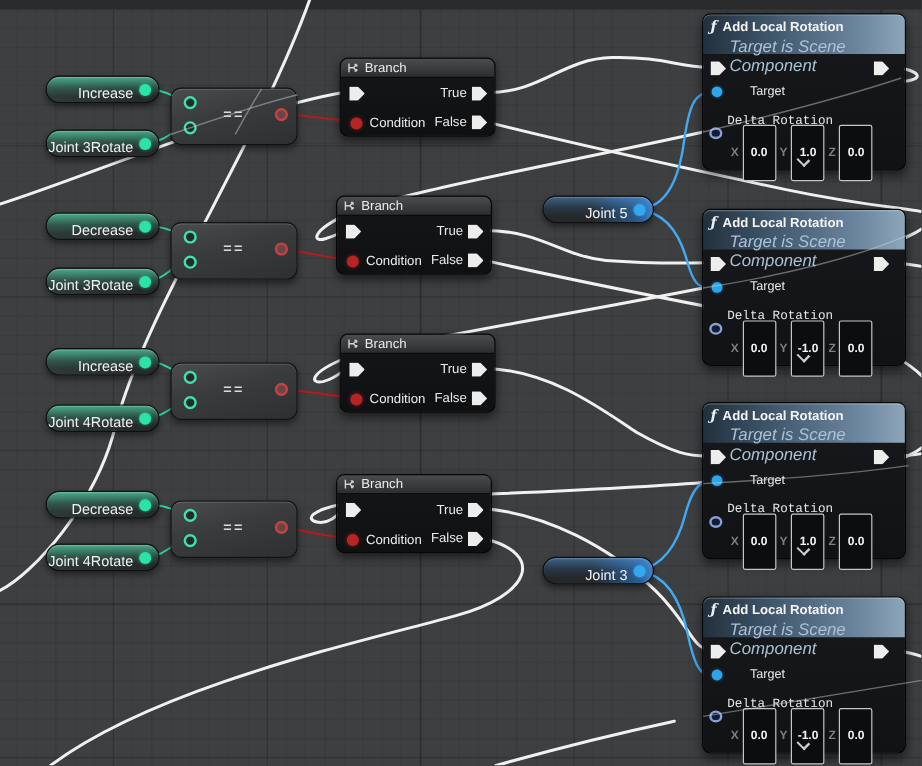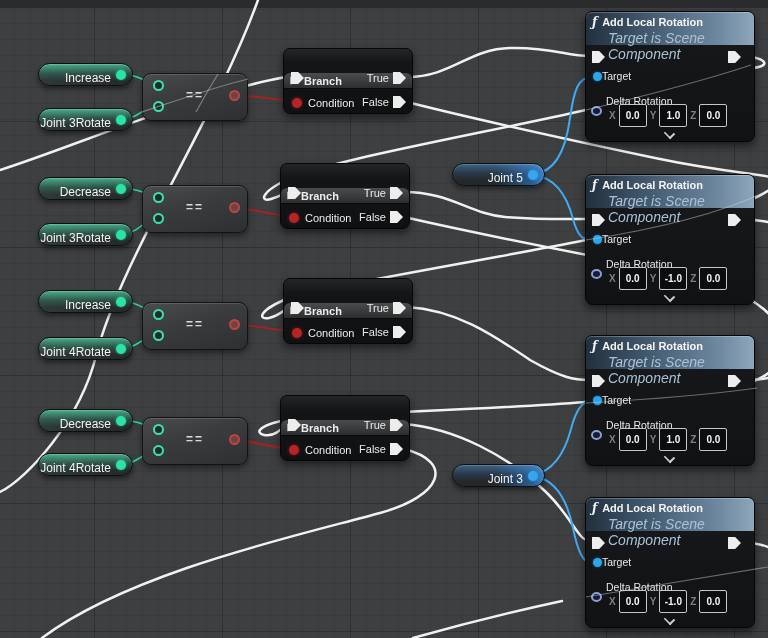--- a/index.html
+++ b/index.html
@@ -42,49 +42,49 @@
   .ringpin{position:absolute;width:11px;height:11px;border-radius:50%;box-sizing:border-box;}
   .ring-green{left:10px;background:#232a28;border:2px solid #3fe0b0;}
   .ring-red{right:7px;top:16px;background:#6e4343;border:2px solid #c04444;}
 
   
   .branch{width:130px;height:66px;border-radius:7px;border:1px solid #060606;
           background:linear-gradient(180deg,#232527 0%,#131517 22%,#0e1012 100%);
           box-shadow:0 4px 8px rgba(0,0,0,.5);color:#eaeaea;font-size:11px;}
   .branch .hdr{position:absolute;left:0;right:0;top:0;height:15px;border-radius:6px 6px 0 0;
           background:linear-gradient(180deg,#4a4c4e,#2b2d2f);border-bottom:1px solid #0a0a0a;
-          display:flex;align-items:center;gap:4px;padding-left:5px;font-weight:bold;color:#ececec;margin-top:24px;}
+          display:flex;align-items:center;gap:4px;padding-left:5px;font-weight:normal;color:#ececec;}
   .exec{width:13px;height:12px;background:#ededed;
         clip-path:polygon(0 0,55% 0,100% 50%,55% 100%,0 100%);}
   .branch .exec-in{position:absolute;left:7px;top:23px;}
   .row-right{position:absolute;right:6px;display:flex;align-items:center;gap:4px;}
   .cond{position:absolute;left:8px;top:48px;display:flex;align-items:center;gap:6px;}
   .dot-red{width:10px;height:10px;border-radius:50%;background:#b82323;box-shadow:0 0 4px rgba(235,50,50,.45);}
 
   
   .alr{width:170px;height:131px;border-radius:7px;border:1px solid #050607;
        background:linear-gradient(180deg,#17191c 0%,#101214 100%);
        box-shadow:0 4px 9px rgba(0,0,0,.55);color:#e9e9e9;}
   .alr .hdr{position:absolute;left:0;right:0;top:0;height:33px;border-radius:6px 6px 0 0;
        background:linear-gradient(90deg,#22303d 0%,#3c5266 30%,#6d87a0 78%,#8ea6ba 100%);
        box-shadow:inset 0 1px 0 rgba(255,255,255,.25);padding:3px 0 0 6px;box-sizing:border-box;}
   .alr .t1{font-size:11px;font-weight:bold;color:#f4f4f4;display:flex;gap:5px;align-items:baseline;}
   .alr .fico{font-family:"DejaVu Serif",serif;font-style:italic;font-size:12px;color:#eef2f6;}
   .alr .t2{font-size:14px;font-style:italic;color:#a9c2d6;margin-left:16px;margin-top:1px;}
   .alr .exec-in{position:absolute;left:6px;top:39px;}
   .alr .exec-out{position:absolute;right:13px;top:39px;}
-  .alr .target{position:absolute;left:7px;top:58px;display:flex;align-items:center;gap:0;font-size:10.5px;}
+  .alr .target{position:absolute;left:7px;top:58px;display:flex;align-items:center;gap:23px;font-size:10.5px;}
   .pin-target{width:9px;height:9px;border-radius:50%;background:#2ba6ea;box-shadow:0 0 3px rgba(50,170,240,.5);}
-  .alr .dlabel{position:absolute;left:20px;top:83px;font-size:10.5px;color:#e6e6e6;}
+  .alr .dlabel{position:absolute;left:20px;top:83px;font-size:10.5px;color:#e6e6e6;font-family:Liberation Mono, monospace;}
   .pin-rot{position:absolute;left:5px;top:94px;width:11px;height:10px;border-radius:50%;
            background:#141d38;border:2px solid #8ba0d2;box-sizing:border-box;}
   .fields{position:absolute;left:23px;top:92px;display:flex;align-items:center;gap:3px;
           font-size:10px;color:#7d7f81;font-weight:bold;}
   .vbox{min-width:22px;height:13px;border:1px solid #c6c6c6;border-radius:2px;background:#0b0d0f;
-        color:#f5f5f5;font-size:10px;font-weight:bold;text-align:center;line-height:13px;padding:4px 2px;}
+        color:#f5f5f5;font-size:10px;font-weight:bold;text-align:center;line-height:13px;padding:16px 2px;}
   .chev{position:absolute;left:50%;margin-left:-5px;top:117px;width:9px;height:9px;}
   .chev::after{content:"";position:absolute;left:0;top:0;width:7px;height:7px;
         border-right:2px solid #cfcfcf;border-bottom:2px solid #cfcfcf;transform:rotate(45deg) scale(1,.8);}
 
   .jpill{width:93px;}
   .bicon{flex:0 0 auto;}
 </style>
 </head>
 <body>
 

